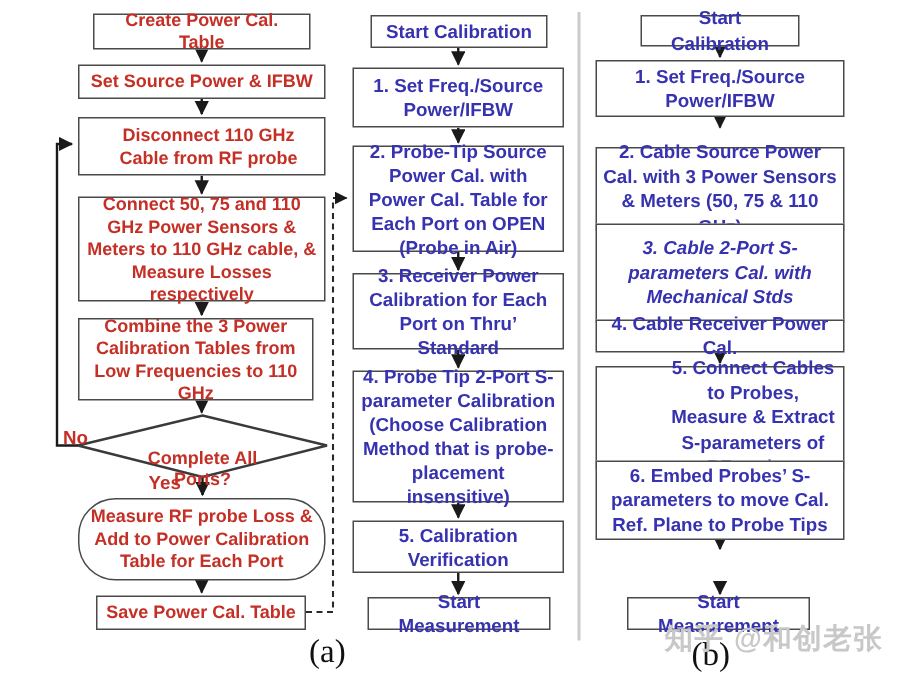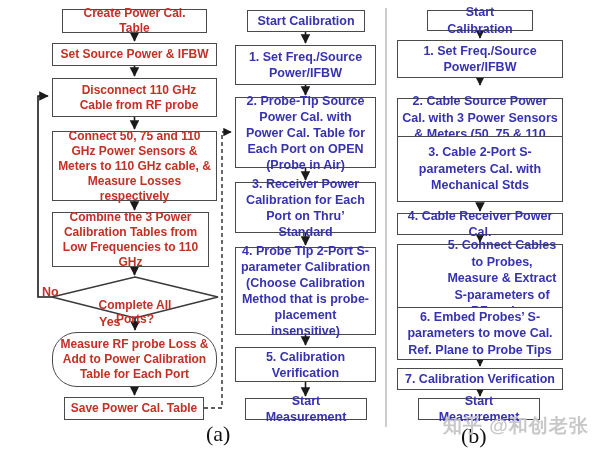--- a/index.html
+++ b/index.html
@@ -119,29 +119,28 @@
   <div class="bx bx-blue-m" style="left:235px;top:347px;width:141px;height:35px;">5. Calibration Verification</div>
 
   <div class="bx bx-blue-m" style="left:245px;top:398px;width:122px;height:22px;">Start Measurement</div>
 
   <div class="bx bx-blue-r" style="left:427px;top:10px;width:106px;height:21px;">Start Calibration</div>
 
   <div class="bx bx-blue-r" style="left:397px;top:40px;width:166px;height:38px;">1. Set Freq./Source Power/IFBW</div>
 
   <div class="bx bx-blue-r" style="left:397px;top:87px;width:166px;height:56px;margin-top:11px;">2. Cable Source Power Cal. with 3 Power Sensors &amp; Meters (50, 75 &amp; 110 GHz)</div>
 
-  <div class="bx bx-blue-r" style="left:397px;top:136px;width:166px;height:66px;">3. Cable 2-Port S-parameters Cal. with Mechanical Stds</div>
+  <div class="bx bx-blue-r" style="left:397px;top:149px;width:166px;height:66px;font-style:italic;">3. Cable 2-Port S-parameters Cal. with Mechanical Stds</div>
 
   <div class="bx bx-blue-r" style="left:397px;top:213px;width:166px;height:22px;">4. Cable Receiver Power Cal.</div>
 
   <div class="bx bx-blue-r" style="left:397px;top:244px;width:166px;height:69px;padding-left:48px;">5. Connect Cables to Probes, Measure &amp; Extract S-parameters of RF probes</div>
 
   <div class="bx bx-blue-r" style="left:397px;top:307px;width:166px;height:53px;">6. Embed Probes’ S-parameters to move Cal. Ref. Plane to Probe Tips</div>
 
-  <div class="bx bx-blue-r" style="left:397px;top:368px;width:166px;height:22px;">7. Calibration Verification</div>
 
   <div class="bx bx-blue-r" style="left:418px;top:398px;width:122px;height:22px;">Start Measurement</div>
 
   <span class="fig-label" style="left:206px;top:421px;">(a)</span>
 
   <span class="fig-label" style="left:461px;top:423px;">(b)</span>
 
   <span class="watermark" style="left:443px;top:413px;">知乎 @和创老张</span>
 
 </div>

